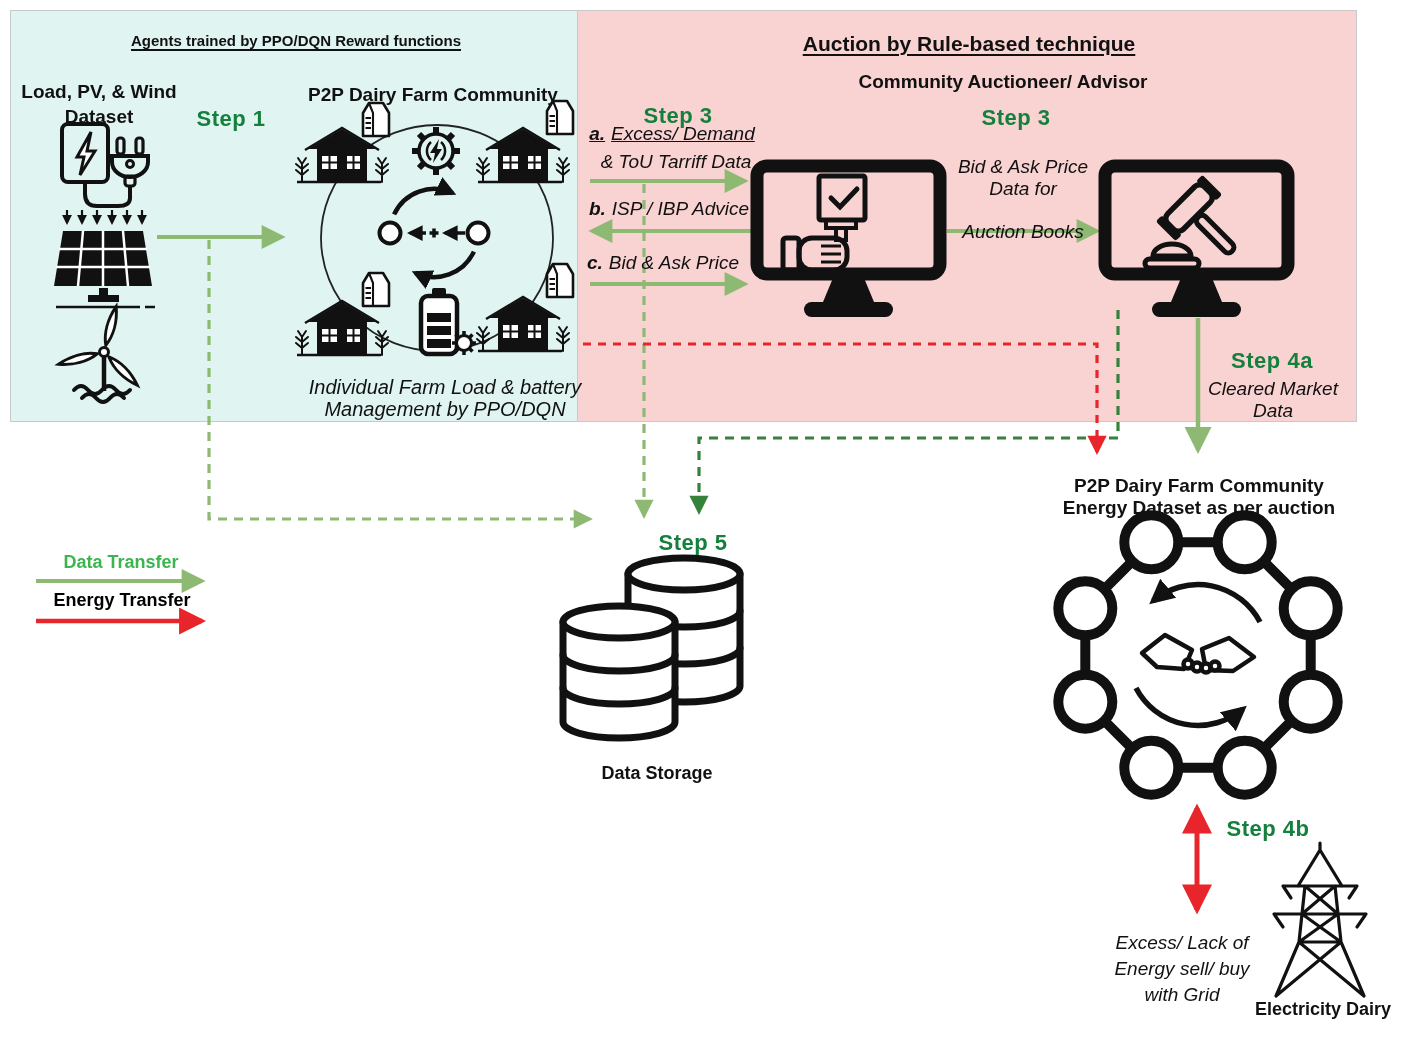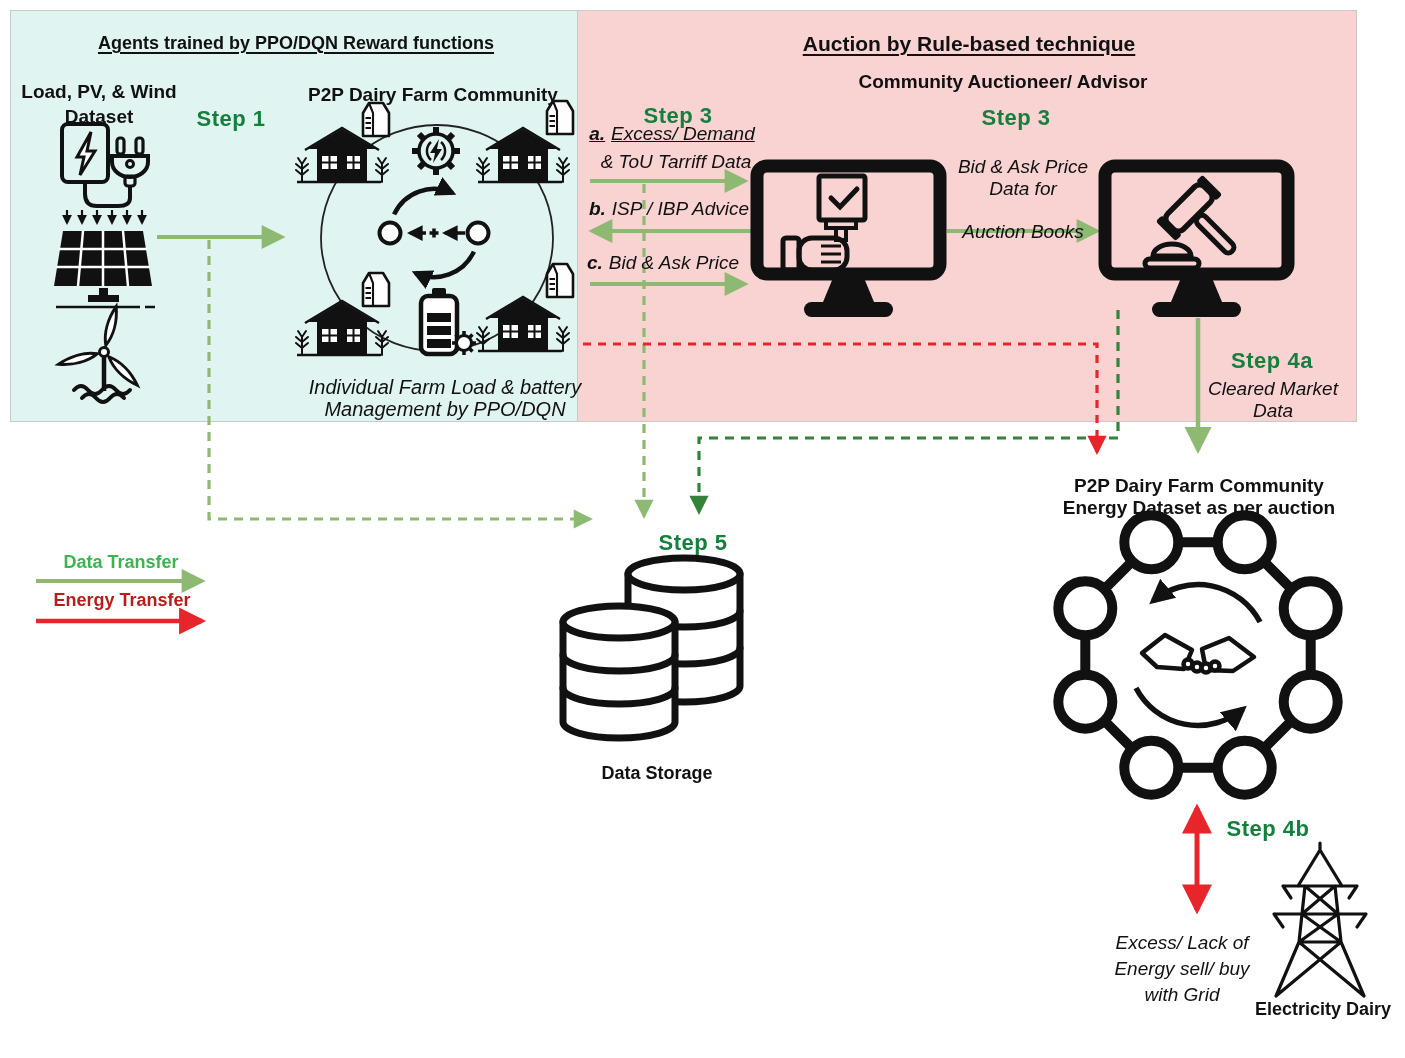--- a/index.html
+++ b/index.html
@@ -6,24 +6,24 @@
   .canvas{position:relative;width:1405px;height:1058px;background:#ffffff;overflow:hidden;
           font-family:"Liberation Sans",sans-serif;color:#111;}
   .region{position:absolute;top:10px;height:412px;box-sizing:border-box;border:1px solid #c9c9c9;}
   .region.left{left:10px;width:568px;background:#e0f5f1;}
   .region.right{left:578px;width:779px;background:#f9d2d2;border-left:none;}
   svg.overlay{position:absolute;left:0;top:0;width:1405px;height:1058px;pointer-events:none;}
   .t{position:absolute;transform:translateX(-50%);white-space:nowrap;text-align:center;line-height:1.25;}
   .b{font-weight:bold;}
   .i{font-style:italic;}
   .u{text-decoration:underline;text-decoration-thickness:2px;text-underline-offset:3px;}
-  .fs22{font-size:18px;} .fs21{font-size:21px;} .fs19{font-size:19px;}
+  .fs22{font-size:15px;} .fs21{font-size:21px;} .fs19{font-size:19px;}
   .fs18{font-size:18px;} .fs20{font-size:20px;text-align:center;}
   .step{font-size:22px;font-weight:bold;letter-spacing:.5px;color:#15803d;}
-  .lgreen{color:#3cb54e;} .red{color:#b91c1c;}
+  .lgreen{color:#3cb54e;} .red{color:#000000;}
   .pfx{font-weight:bold;font-style:italic;margin-right:6px;}
 </style>
 </head>
 <body>
 
 <div class="canvas">
 
   <div class="region left"></div>
   <div class="region right"></div>
 

